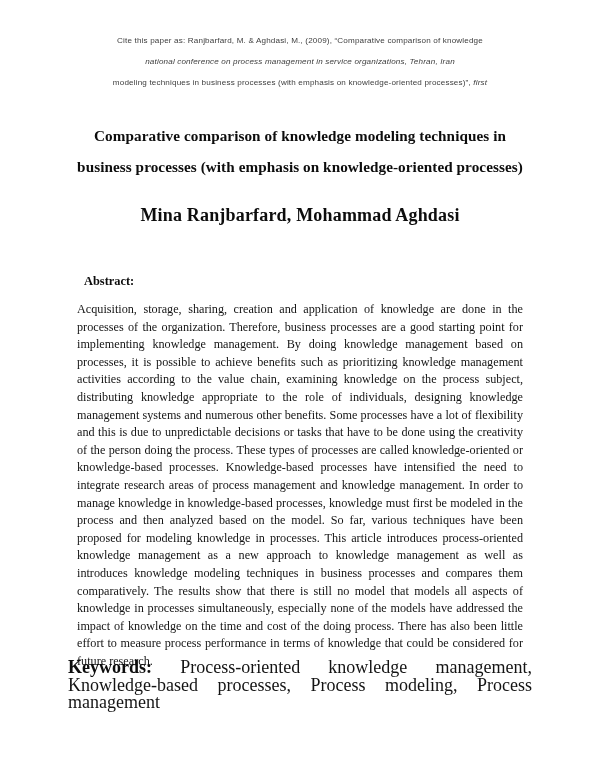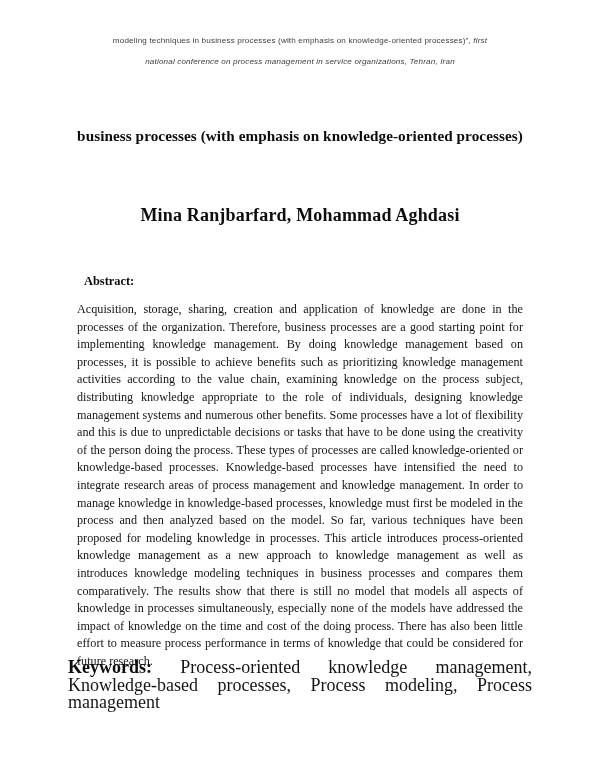--- a/index.html
+++ b/index.html
@@ -124,25 +124,27 @@
   .keywords-value {
     font-weight: normal;
   }
 </style>
 </head>
 <body>
 
 <div class="page">
 
   <div class="citation">
+    <span class="cite-line">Cite this paper as: Ranjbarfard, M. &amp; Aghdasi, M., (2009), “Comparative comparison of knowledge</span>
+    <span class="cite-line cite-italic">national conference on process management in service organizations, Tehran, Iran</span>
     <span class="cite-line"><span>modeling techniques in business processes (with emphasis on knowledge-oriented processes)”, </span><span class="cite-italic">first</span></span>
-    <span class="cite-line cite-italic">national conference on process management in service organizations, Tehran, Iran</span>
   </div>
 
   <h1 class="doc-title">
+    <span class="title-line">Comparative comparison of knowledge modeling techniques in</span>
     <span class="title-line">business processes (with emphasis on knowledge-oriented processes)</span>
   </h1>
 
   <div class="authors">Mina Ranjbarfard, Mohammad Aghdasi</div>
 
   <div class="abstract-section">
     <div class="abstract-heading">Abstract:</div>
     <p class="abstract-body">Acquisition, storage, sharing, creation and application of knowledge are done in the processes of the organization. Therefore, business processes are a good starting point for implementing knowledge management. By doing knowledge management based on processes, it is possible to achieve benefits such as prioritizing knowledge management activities according to the value chain, examining knowledge on the process subject, distributing knowledge appropriate to the role of individuals, designing knowledge management systems and numerous other benefits. Some processes have a lot of flexibility and this is due to unpredictable decisions or tasks that have to be done using the creativity of the person doing the process. These types of processes are called knowledge-oriented or knowledge-based processes. Knowledge-based processes have intensified the need to integrate research areas of process management and knowledge management. In order to manage knowledge in knowledge-based processes, knowledge must first be modeled in the process and then analyzed based on the model. So far, various techniques have been proposed for modeling knowledge in processes. This article introduces process-oriented knowledge management as a new approach to knowledge management as well as introduces knowledge modeling techniques in business processes and compares them comparatively. The results show that there is still no model that models all aspects of knowledge in processes simultaneously, especially none of the models have addressed the impact of knowledge on the time and cost of the doing process. There has also been little effort to measure process performance in terms of knowledge that could be considered for future research.</p>
   </div>
 

